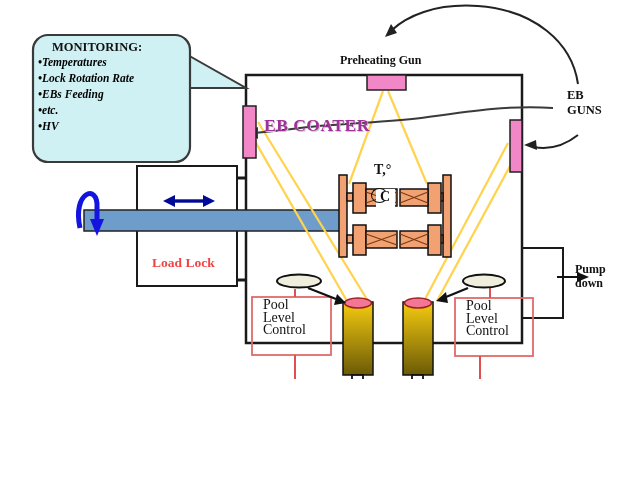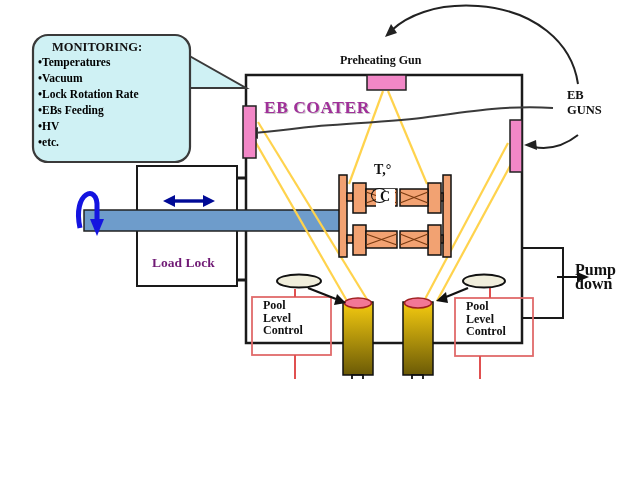--- a/index.html
+++ b/index.html
@@ -2,33 +2,33 @@
 <html><head>
 <meta charset="utf-8">
 <style>
   html,body{margin:0;padding:0;background:#fff;}
   #stage{position:relative;width:640px;height:379px;background:#ffffff;overflow:hidden;
          font-family:"Liberation Serif","DejaVu Serif",serif;}
   svg{position:absolute;left:0;top:0;}
   .lbl{position:absolute;color:#111;font-weight:bold;white-space:nowrap;line-height:1.15;}
   .callout-title{left:52px;top:40px;font-size:12.5px;}
   .callout-items{position:absolute;left:38px;top:56px;font-size:11.5px;font-weight:bold;}
-  .callout-items div{height:16px;}
+  .callout-items div{height:16px;font-style:italic;}
   .preheat{left:340px;top:54px;font-size:12px;text-align:right;}
-  .ebcoater{left:264px;top:97px;font-size:17.5px;letter-spacing:.5px;color:#A03099;
+  .ebcoater{left:264px;top:115px;font-size:17.5px;letter-spacing:.5px;color:#A03099;
             text-shadow:1px 1px 0 #c9c9c9;}
   .watermark{left:437px;top:92px;font-size:13.5px;color:#EFE9B8;line-height:16px;}
-  .loadlock{left:152px;top:255px;font-size:13.5px;color:#701a75;}
+  .loadlock{left:152px;top:255px;font-size:13.5px;color:#ef4444;}
   .ebguns{left:567px;top:88px;font-size:12.5px;line-height:15px;}
-  .pumpdown{left:575px;top:263px;font-size:16px;line-height:13.5px;}
+  .pumpdown{left:575px;top:263px;font-size:12px;line-height:13.5px;}
   .t-top{left:374px;top:162px;font-size:14px;}
   .t-c{left:376px;top:189px;font-size:14px;background:#fff;padding:0 5px 2px 4px;}
   .rotloop{position:absolute;left:371px;top:188px;width:15px;height:13px;
            border:1.6px solid #111;border-radius:50%;border-right-color:transparent;}
-  .poolbox-text{position:absolute;font-size:12px;font-weight:bold;line-height:12.5px;color:#111;}
+  .poolbox-text{position:absolute;font-size:14px;font-weight:normal;line-height:12.5px;color:#111;}
   .pool-left{left:263px;top:299px;}
   .pool-right{left:466px;top:300px;}
   .feedb{position:absolute;width:44px;height:26px;font-size:10.5px;font-weight:bold;
          color:#C23A3A;text-align:center;line-height:11px;}
   .feedb-left{left:272px;top:392px;transform:rotate(-90deg);}
   .feedb-right{left:465px;top:392px;transform:rotate(90deg);}
 </style>
 </head>
 <body>
 
@@ -165,25 +165,24 @@
     <polygon points="434,460 445,454 445,466" fill="#E05050"></polygon>
   </g>
 
   <polygon points="171,41 186,54 246,88 188,88" fill="#CFF1F4" stroke="#3a3a3a" stroke-width="2"></polygon>
   <rect x="33" y="35" width="157" height="127" rx="15" fill="#CFF1F4" stroke="#3a3a3a" stroke-width="2.2"></rect>
 </svg>
 
 <div class="lbl callout-title">MONITORING:</div>
 <div class="callout-items">
   <div>•Temperatures</div>
-  <div>•Vacuum</div>
   <div>•Lock Rotation Rate</div>
   <div>•EBs Feeding</div>
+  <div>•etc.</div>
   <div>•HV</div>
-  <div>•etc.</div>
 </div>
 
 <div class="lbl preheat">Preheating Gun</div>
 <div class="lbl ebcoater">EB COATER</div>
 <div class="lbl loadlock">Load Lock</div>
 <div class="lbl ebguns">
   <div>EB</div>
   <div>GUNS</div>
 </div>
 <div class="lbl pumpdown">

